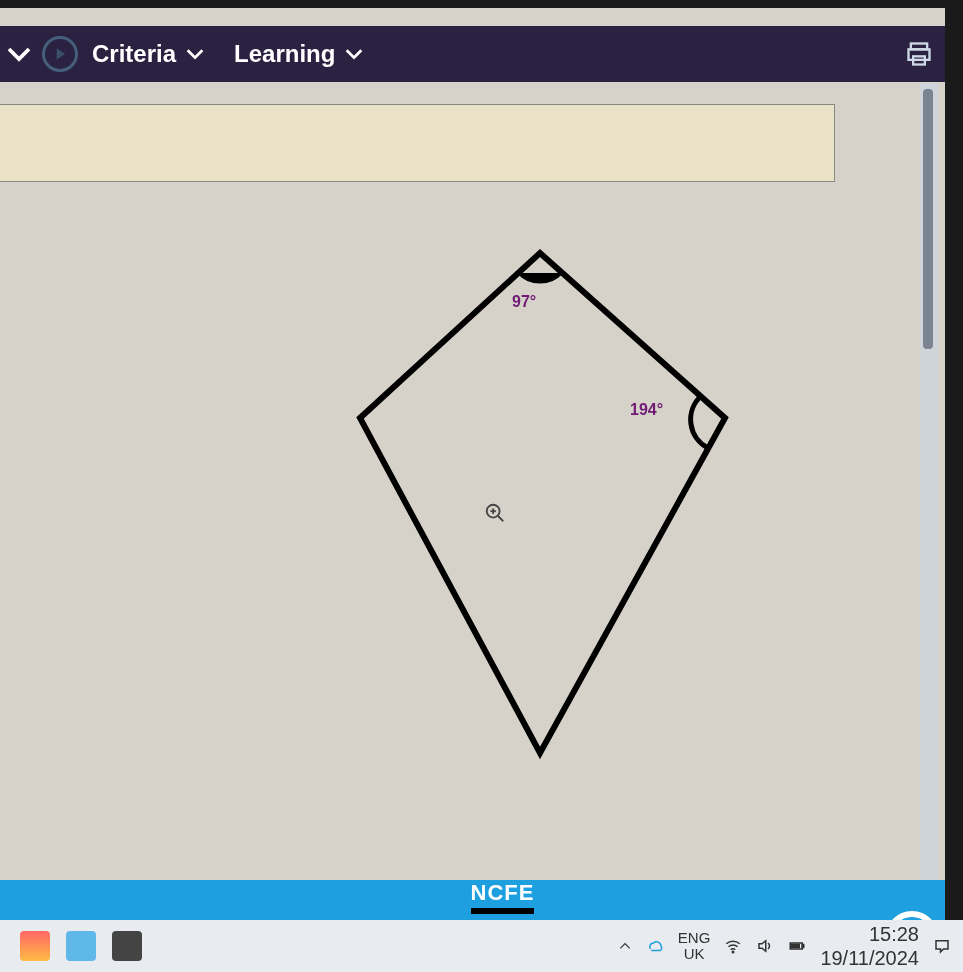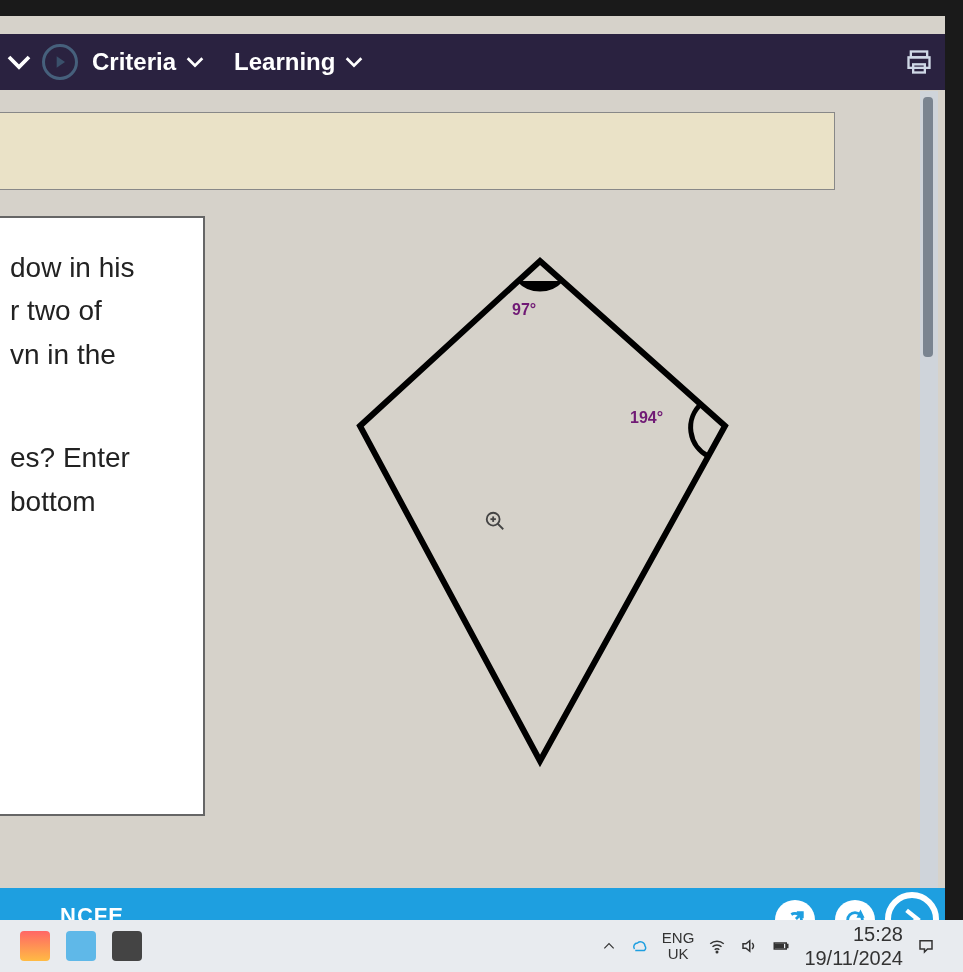--- a/index.html
+++ b/index.html
@@ -1,21 +1,21 @@
 <!DOCTYPE html>
 <html><head>
 <meta charset="utf-8">
 <style>
   * { box-sizing: border-box; margin: 0; padding: 0; }
   html, body { width: 963px; height: 972px; font-family: Arial, sans-serif; overflow: hidden; }
   body { background: #1a1a1a; }
 
   .screen {
     position: absolute;
-    left: 0; top: 16px; width: 945px; height: 920px;
+    left: 0; top: 8px; width: 945px; height: 920px;
     background: #d6d2ca;
   }
 
   
   .topnav {
     position: absolute;
     left: 0; top: 18px;
     width: 945px; height: 56px;
     background: #2a2240;
     display: flex;
@@ -88,21 +88,21 @@
     left: 484px; top: 494px;
     width: 22px; height: 22px;
   }
 
   
   .blue-bar {
     position: absolute;
     left: 0; top: 872px;
     width: 945px; height: 64px;
     background: #1e9fe0;
-    display: flex; align-items: center;
+    display: flex; align-items: center; flex-direction: column;
   }
   .blue-bar .ncfe {
     margin-left: 60px;
     color: #fff; font-weight: bold; font-size: 22px;
     letter-spacing: 1px;
     border-bottom: 6px solid #000;
     padding-bottom: 2px;
   }
   .blue-bar .circ {
     width: 40px; height: 40px; border-radius: 50%;
@@ -128,21 +128,21 @@
   .taskbar {
     position: absolute;
     left: 0; top: 920px;
     width: 963px; height: 52px;
     background: #e8ebef;
     display: flex; align-items: center;
     font-size: 14px; color: #333;
   }
   .taskbar .tray {
     margin-left: auto; display: flex; align-items: center; gap: 14px;
-    padding-right: 28px;
+    padding-right: 12px;
   }
   .taskbar .tray .chev-up svg { width: 14px; height: 14px; }
   .taskbar .lang { text-align: center; line-height: 1.1; font-size: 15px; }
   .taskbar .clock { text-align: right; line-height: 1.2; font-size: 20px; }
   .tray svg { width: 18px; height: 18px; }
   .tray .ico { display:flex; align-items:center; }
 
   
   .scroll-strip {
     position: absolute;
@@ -199,28 +199,20 @@
       </svg>
     </span>
   </div>
 
   <div class="content-frame"></div>
 
   <div class="scroll-strip">
     <div class="thumb"></div>
   </div>
 
-  <div class="question-box">
-    <div>dow in his</div>
-    <div>r two of</div>
-    <div>vn in the</div>
-    <div class="gap"></div>
-    <div>es? Enter</div>
-    <div> bottom</div>
-  </div>
 
   <div class="diagram">
     <svg viewBox="0 0 430 530">
 
       <polygon points="210,10 395,175 210,510 30,175" fill="none" stroke="#000" stroke-width="6" stroke-linejoin="miter"></polygon>
 
       <path d="M 188 30 A 30 30 0 0 0 232 30" fill="#000" stroke="#000" stroke-width="2"></path>
 
       <path d="M 371 153 A 32 32 0 0 0 378 205" fill="none" stroke="#000" stroke-width="5"></path>
     </svg>

